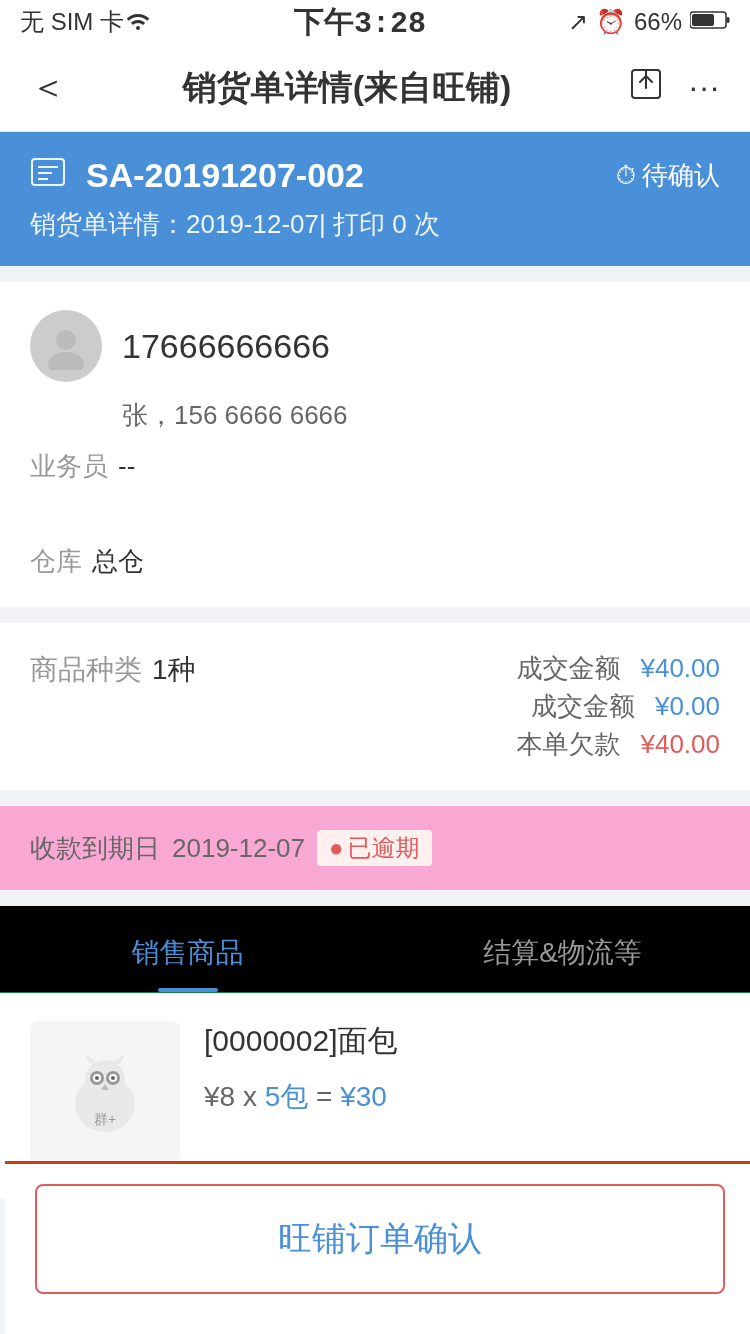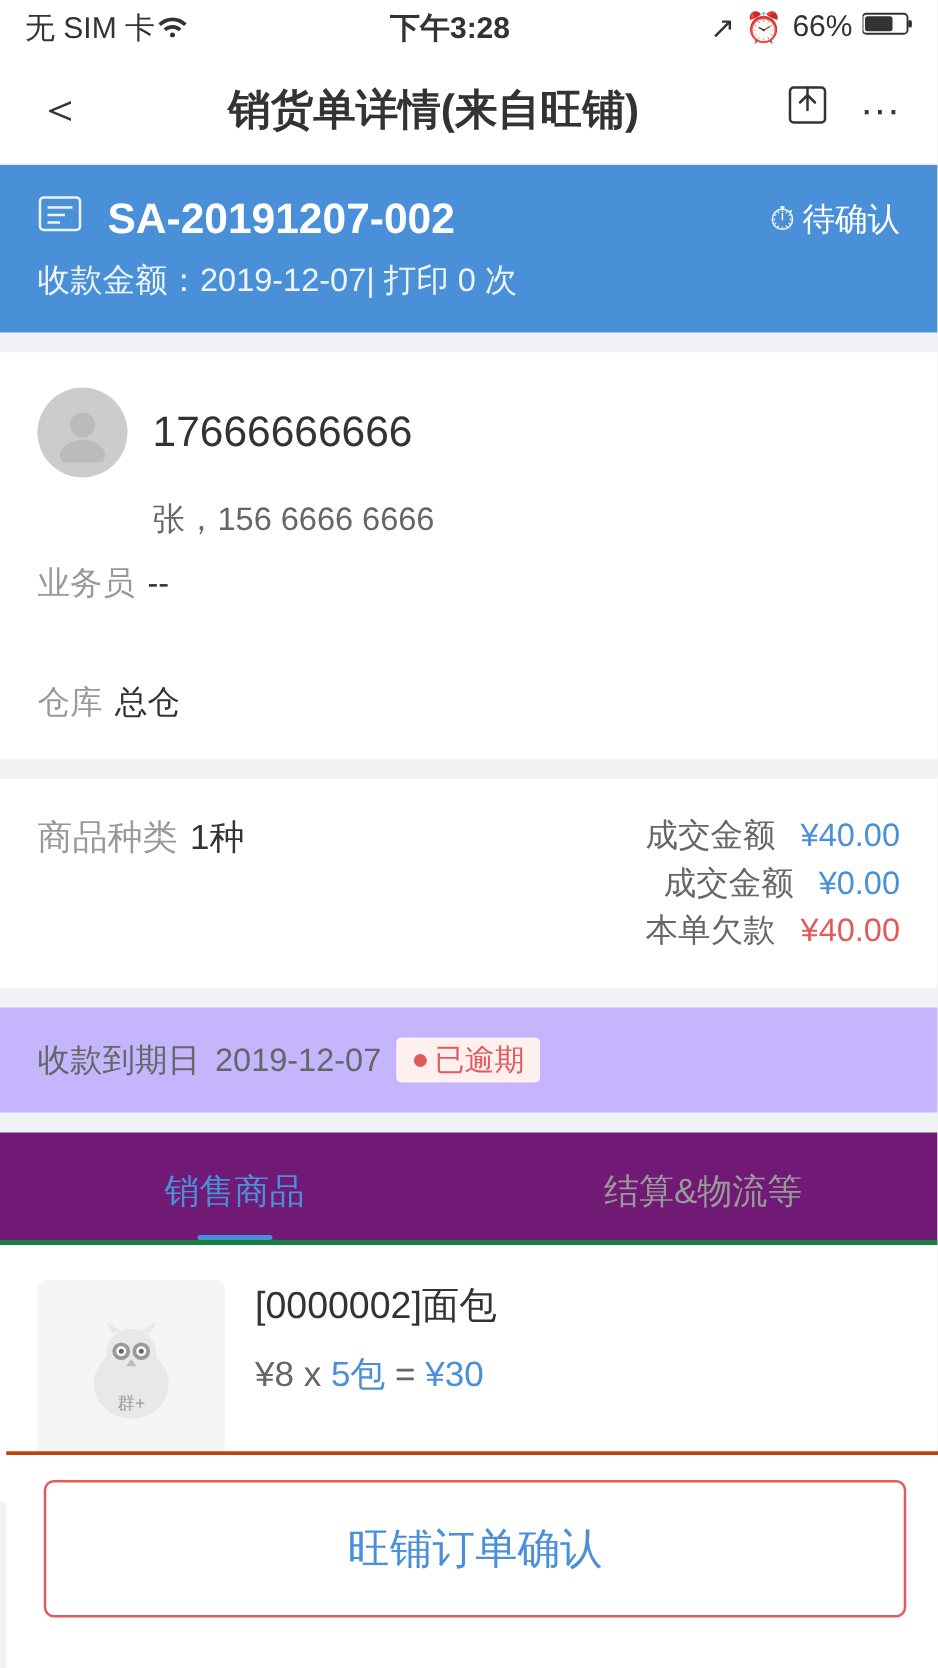--- a/index.html
+++ b/index.html
@@ -18,21 +18,21 @@
       background: #fff;
       height: 44px;
       display: flex;
       align-items: center;
       justify-content: space-between;
       padding: 0 20px;
       font-size: 24px;
       font-weight: 500;
     }
     .status-left { display: flex; align-items: center; }
-    .status-center { font-size: 24px; font-weight: 600; }
+    .status-center { font-size: 30px; font-weight: 600; font-family: Liberation Mono, monospace; }
     .status-right { display: flex; align-items: center; gap: 8px; font-size: 24px; }
 
     
     .nav-bar {
       background: #fff;
       height: 88px;
       display: flex;
       align-items: center;
       justify-content: space-between;
       padding: 0 30px;
@@ -124,21 +124,21 @@
     .stats-left-label { color: #999; }
     .stats-left-value { color: #333; }
     .stats-right { display: flex; flex-direction: column; gap: 3px; text-align: right; margin-left: 16px; }
     .stat-row { display: flex; justify-content: flex-end; gap: 20px; align-items: center; font-size: 26px; }
     .stat-label { color: #666; }
     .stat-value-blue { color: #4A90D9; }
     .stat-value-red { color: #E05C5C; }
 
     
     .due-section {
-      background: #c4b5fd;
+      background: #f9a8d4;
       padding: 24px 30px;
       margin-top: 16px;
       font-size: 26px;
       color: #666;
       display: flex;
       align-items: center;
       gap: 12px;
     }
     .overdue-badge {
       background: #FFF0F0;
@@ -146,24 +146,24 @@
       border-radius: 4px;
       padding: 2px 12px;
       font-size: 24px;
       display: flex;
       align-items: center;
       gap: 4px;
     }
 
     
     .tabs-section {
-      background: #701a75;
+      background: #000000;
       margin-top: 16px;
       display: flex;
-      border-bottom: 4px solid #15803d;
+      border-bottom: 1px solid #15803d;
     }
     .tab {
       flex: 1;
       text-align: center;
       padding: 28px 0 20px;
       font-size: 28px;
       color: #999;
       cursor: pointer;
       position: relative;
     }
@@ -288,21 +288,21 @@
           </svg>
       </span>
       <span>SA-20191207-002</span>
     </div>
     <div class="order-status">
       <span>⏱</span>
       <span>待确认</span>
     </div>
   </div>
   <div class="order-date">
-    <span>收款金额：</span><span>2019-12-07</span><span>| 打印 0 次</span>
+    <span>销货单详情：</span><span>2019-12-07</span><span>| 打印 0 次</span>
   </div>
 </div>
 
 <div class="customer-section">
   <div class="customer-row">
     <div class="customer-avatar">
       <svg width="48" height="48" viewBox="0 0 48 48">
         <circle cx="24" cy="18" r="10" fill="#bbb"></circle>
         <ellipse cx="24" cy="42" rx="18" ry="12" fill="#bbb"></ellipse>
       </svg>

